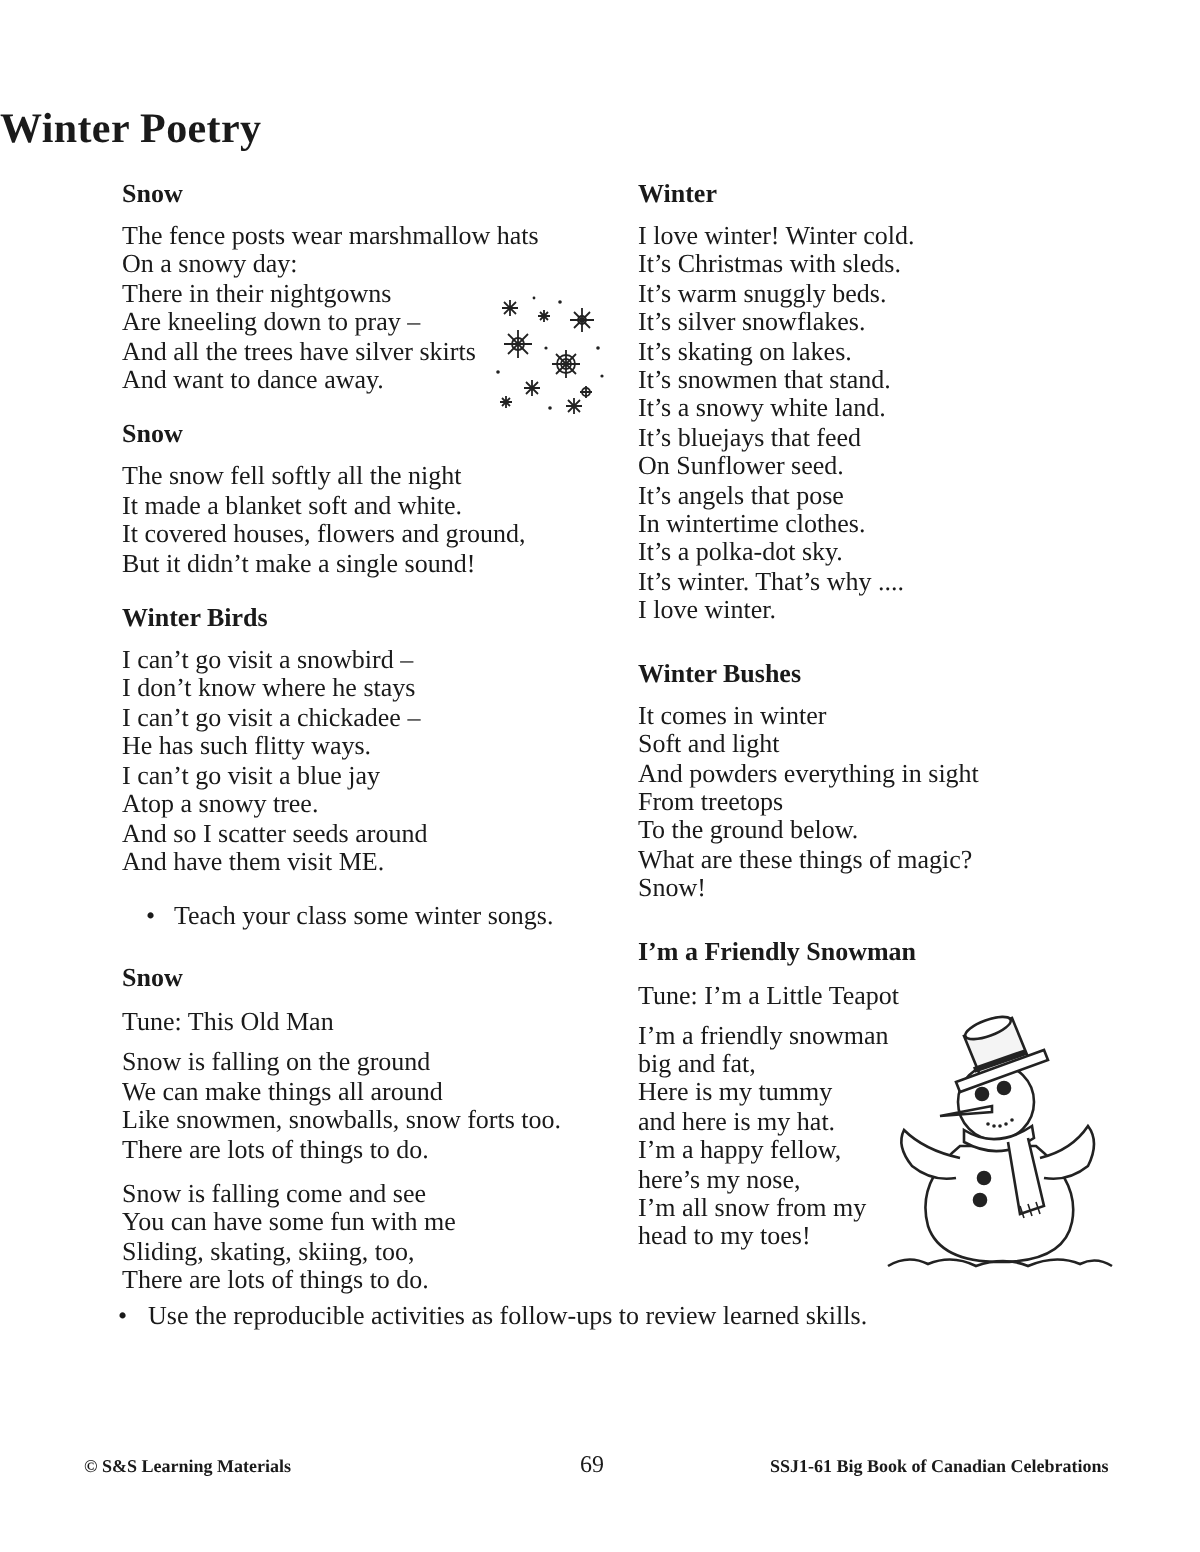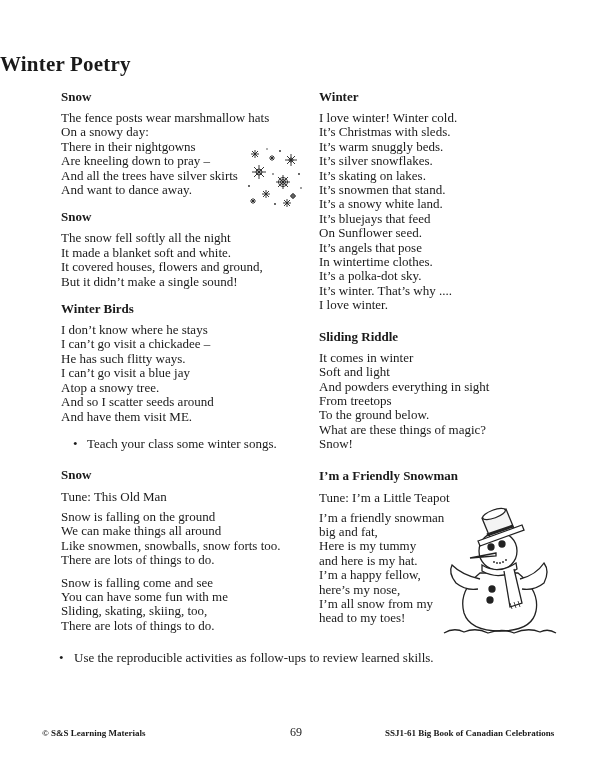--- a/index.html
+++ b/index.html
@@ -51,20 +51,21 @@
       <span class="line">The snow fell softly all the night</span>
       <span class="line">It made a blanket soft and white.</span>
       <span class="line">It covered houses, flowers and ground,</span>
       <span class="line">But it didn’t make a single sound!</span>
     </div>
   </div>
 
   <div class="section">
     <div class="poem-title">Winter Birds</div>
     <div class="lines">
+      <span class="line">I can’t go visit a snowbird –</span>
       <span class="line">I don’t know where he stays</span>
       <span class="line">I can’t go visit a chickadee –</span>
       <span class="line">He has such flitty ways.</span>
       <span class="line">I can’t go visit a blue jay</span>
       <span class="line">Atop a snowy tree.</span>
       <span class="line">And so I scatter seeds around</span>
       <span class="line">And have them visit ME.</span>
     </div>
   </div>
 
@@ -105,21 +106,21 @@
       <span class="line">On Sunflower seed.</span>
       <span class="line">It’s angels that pose</span>
       <span class="line">In wintertime clothes.</span>
       <span class="line">It’s a polka-dot sky.</span>
       <span class="line">It’s winter.  That’s why ....</span>
       <span class="line">I love winter.</span>
     </div>
   </div>
 
   <div class="section" style="margin-top:16px">
-    <div class="poem-title">Sliding Riddle</div>
+    <div class="poem-title">Winter Bushes</div>
     <div class="lines">
       <span class="line">It comes in winter</span>
       <span class="line">Soft and light</span>
       <span class="line">And powders everything in sight</span>
       <span class="line">From treetops</span>
       <span class="line">To the ground below.</span>
       <span class="line">What are these things of magic?</span>
       <span class="line">Snow!</span>
     </div>
   </div>

